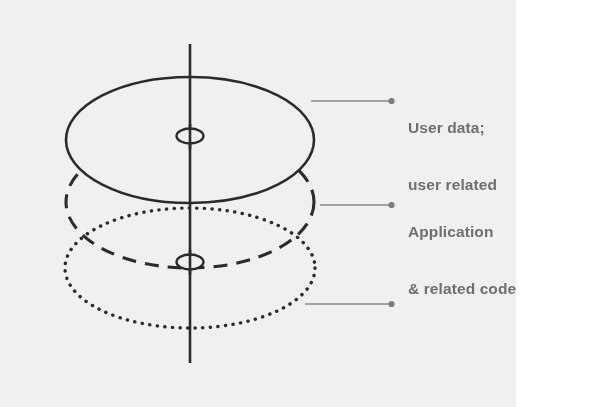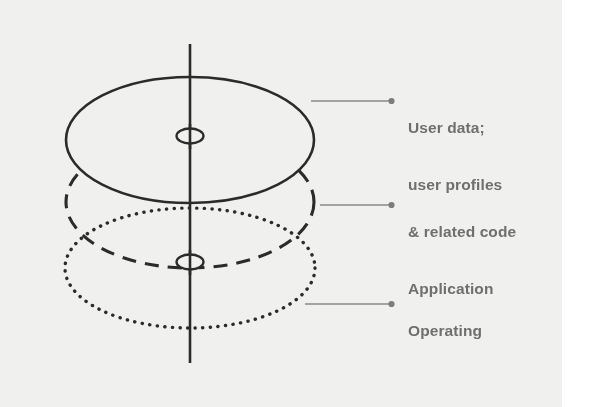--- a/index.html
+++ b/index.html
@@ -8,21 +8,21 @@
     padding: 0;
   }
   body {
     width: 600px;
     height: 407px;
     overflow: hidden;
     font-family: "Liberation Sans", sans-serif;
   }
   #canvas {
     position: relative;
-    width: 562px;
+    width: 516px;
     height: 407px;
     background: #f0f0ee;
   }
   #diagram-svg {
     position: absolute;
     left: 0;
     top: 0;
     width: 600px;
     height: 407px;
     display: block;
@@ -77,25 +77,24 @@
 
     <g>
       <line x1="305" y1="304" x2="390" y2="304" stroke="#8a8a8a" stroke-width="1.6"></line>
       <circle cx="391.5" cy="304" r="3.1" fill="#7d7d7d"></circle>
     </g>
 
   </svg>
 
   <div class="label" id="label-user-data">
     <span class="label-line">User data;</span>
-    <span class="label-line">user profiles</span>
+    <span class="label-line">user related</span>
   </div>
 
   <div class="label" id="label-application">
+    <span class="label-line">Application</span>
     <span class="label-line">&amp; related code</span>
-    <span class="label-line">Application</span>
   </div>
 
   <div class="label" id="label-operating-system">
-    <span class="label-line">Operating</span>
   </div>
 
 </div>
 
 </body></html>

